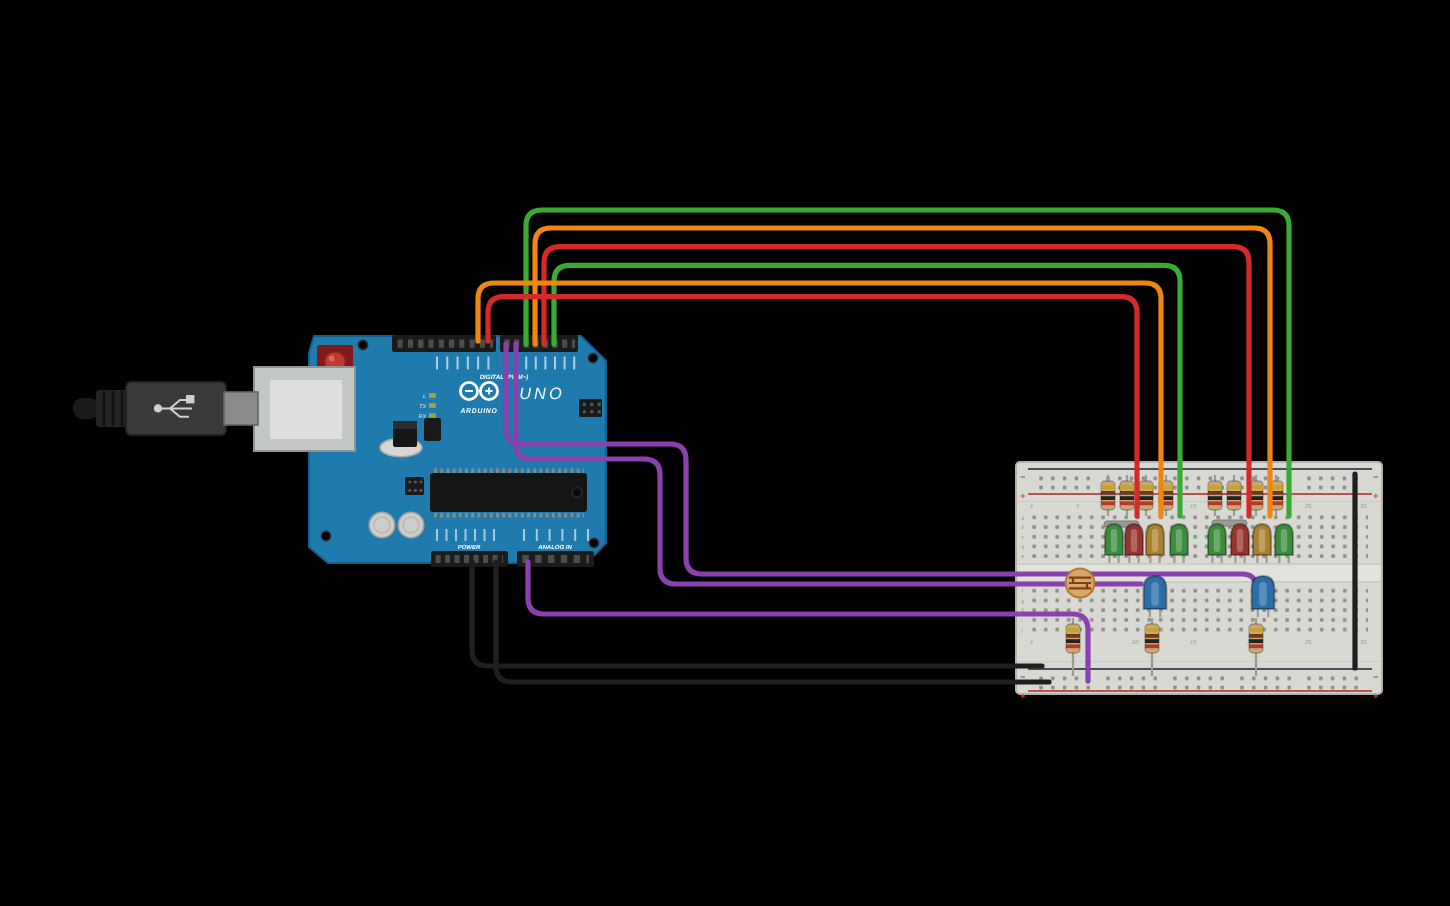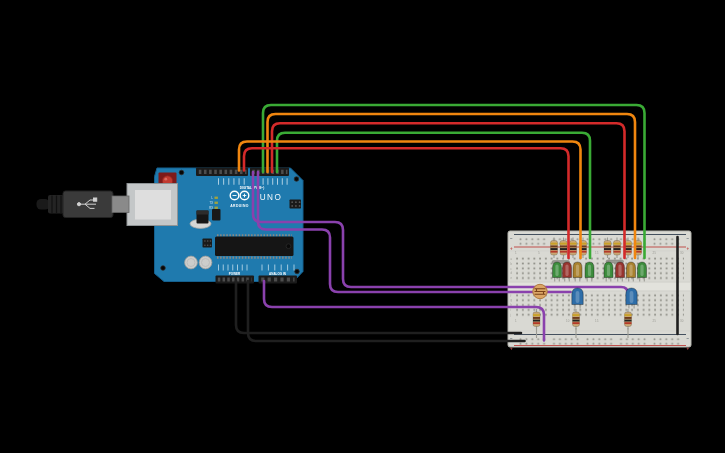--- a/index.html
+++ b/index.html
@@ -1,16 +1,16 @@
 <!DOCTYPE html>
 <html><head>
 <meta charset="utf-8">
 <style>
   html,body{margin:0;padding:0;background:#000;}
-  .canvas{position:relative;width:725px;height:453px;background:#0ea5e9;overflow:hidden;}
+  .canvas{position:relative;width:725px;height:453px;background:#0ea5e9;overflow:hidden;font-style:italic;}
   svg text{font-family:"Liberation Sans","DejaVu Sans",sans-serif;}
   .leg{stroke:#9c9c94;stroke-width:1.1;}
   .wire{fill:none;stroke-width:2.6;stroke-linecap:round;}
   .silk{fill:#ffffff;}
 </style>
 </head>
 <body>
 
 <div class="canvas">
 <svg width="725" height="453" viewBox="0 0 725 453" xmlns="http://www.w3.org/2000/svg">

